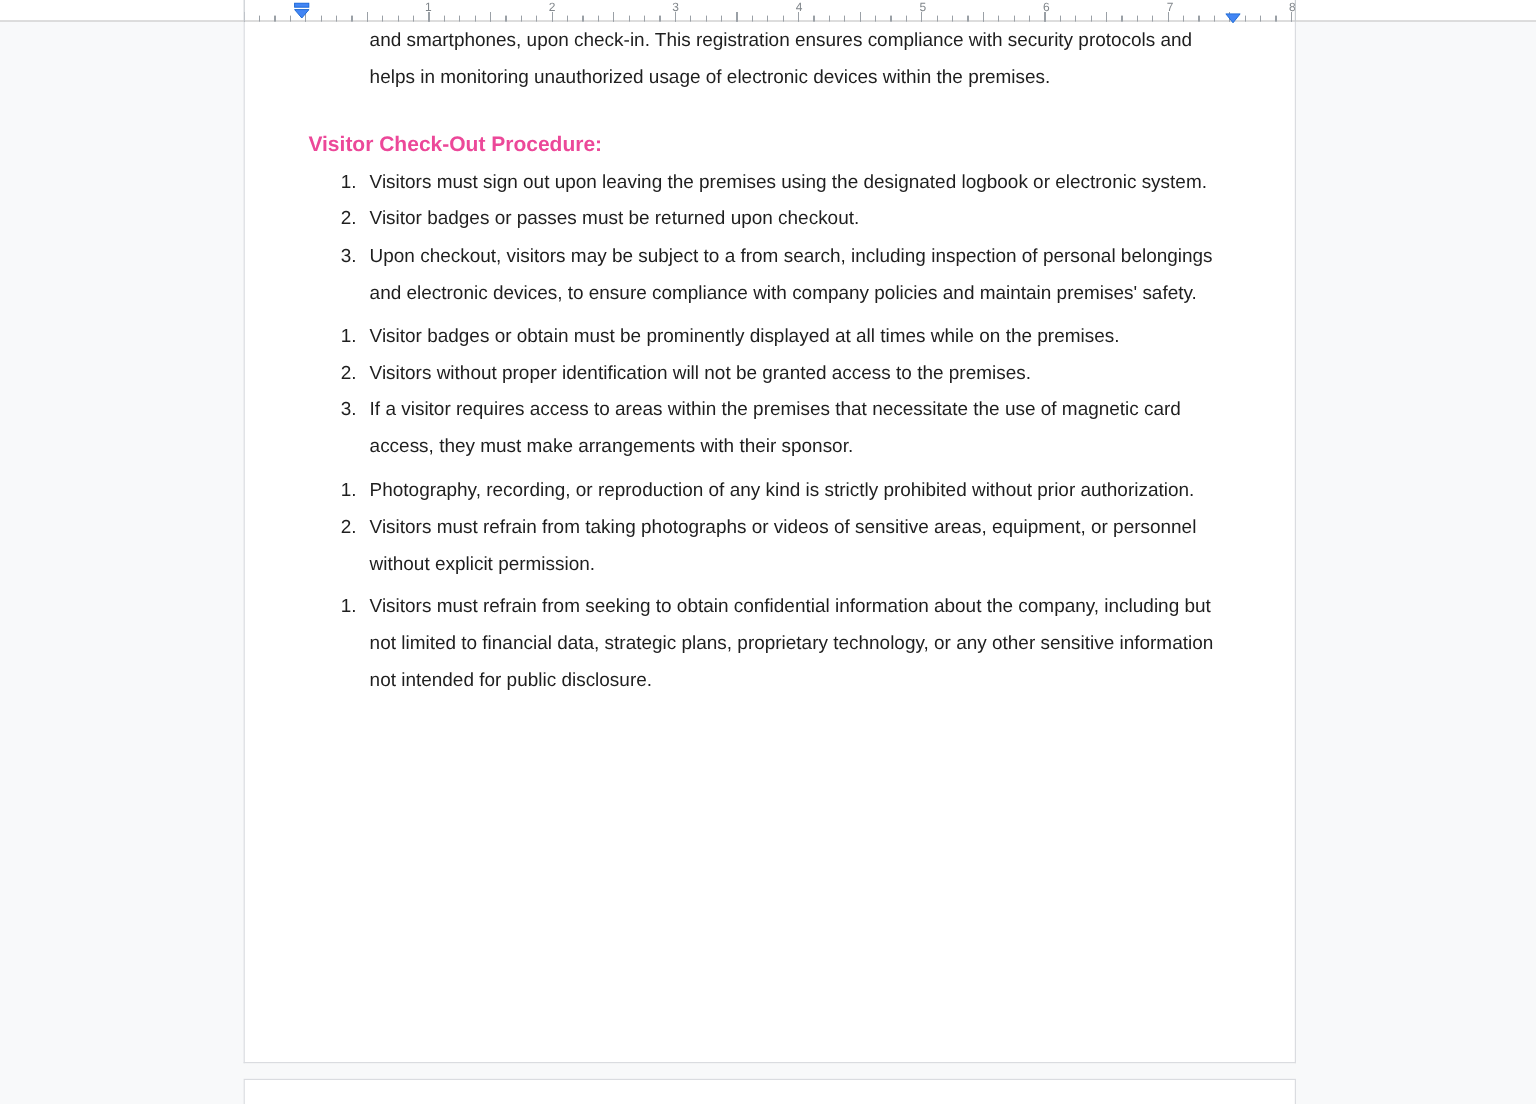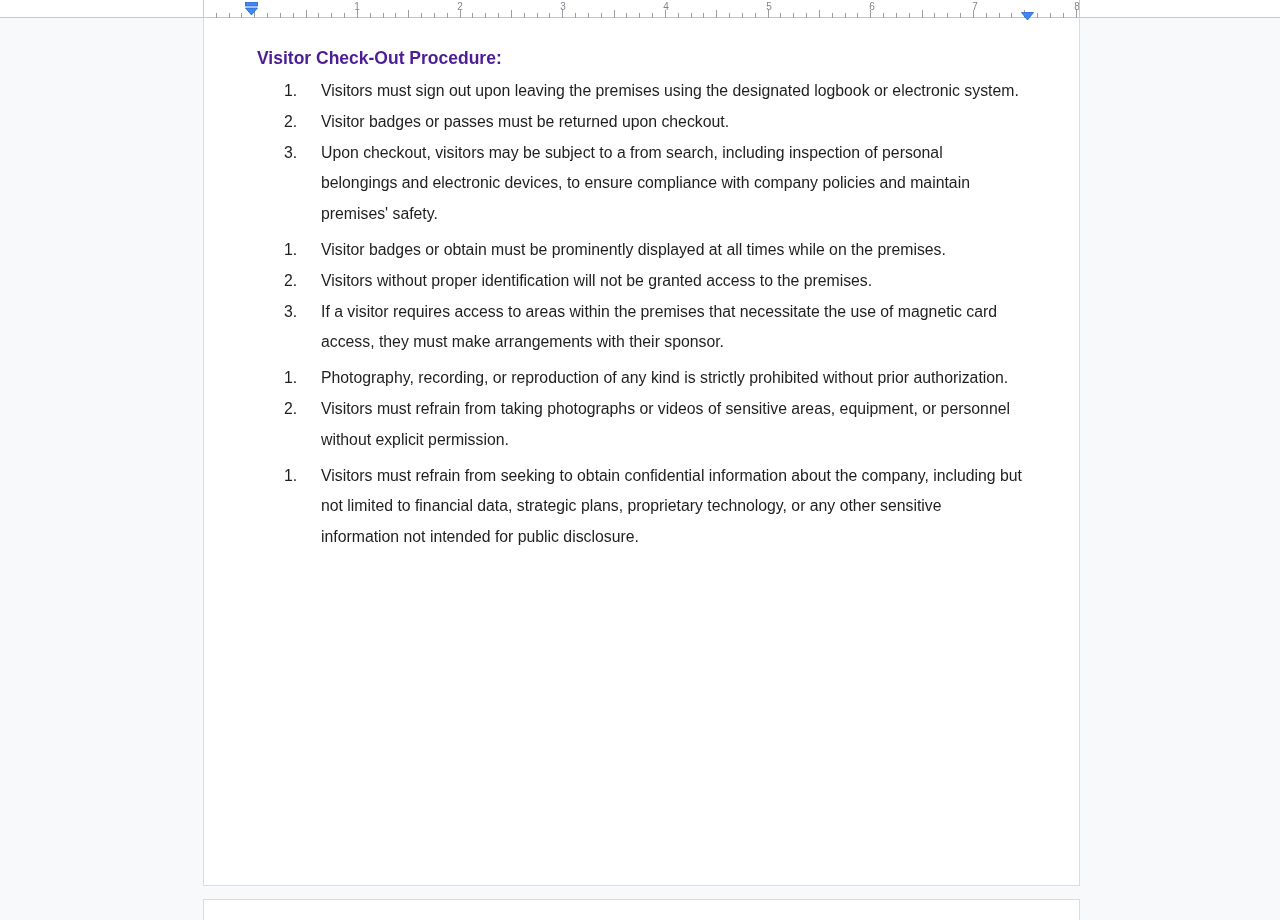--- a/index.html
+++ b/index.html
@@ -49,27 +49,27 @@
 
   
   .doc {
     color: #1f1f1f;
     font-size: 15.8px;
     line-height: 30.8px;
     padding-top: 1px;
   }
   .cont-para { margin: 0 57px 0 104px; }
   .doc h3 {
-    font-size: 17.5px; line-height: 26px; font-weight: 700; color: #4c1d95;
+    font-size: 17.5px; line-height: 26px; font-weight: 700; color: #ec4899;
     margin: 26px 57px 0 53px;
   }
   .list { margin-top: 5px; }
   .item { display: flex; margin: 0 57px 0 80px; }
   .item .num { width: 24px; flex-shrink: 0; }
-  .item .itext { flex: 1; margin-left: 13px; }
+  .item .itext { flex: 1; }
 </style>
 </head>
 <body>
 
 <div class="ruler">
   <span class="ruler-num rn1">1</span>
   <span class="ruler-num rn2">2</span>
   <span class="ruler-num rn3">3</span>
   <span class="ruler-num rn4">4</span>
   <span class="ruler-num rn5">5</span>
@@ -89,20 +89,21 @@
   <span class="marker marker-right">
     <svg width="13" height="9" viewBox="0 0 13 9">
       <path d="M0.5 0.5 L12.5 0.5 L6.5 8 Z" fill="#4285f4" stroke="#1a67d2" stroke-width="0.8"></path>
     </svg>
   </span>
 </div>
 
 <div class="page page-1">
   <div class="doc">
 
+    <p class="cont-para">and smartphones, upon check-in. This registration ensures compliance with security protocols and helps in monitoring unauthorized usage of electronic devices within the premises.</p>
 
     <h3>Visitor Check-Out Procedure:</h3>
     <div class="list">
       <div class="item">
         <span class="num">1.</span>
         <span class="itext">Visitors must sign out upon leaving the premises using the designated logbook or electronic system.</span>
       </div>
       <div class="item">
         <span class="num">2.</span>
         <span class="itext">Visitor badges or passes must be returned upon checkout.</span>

